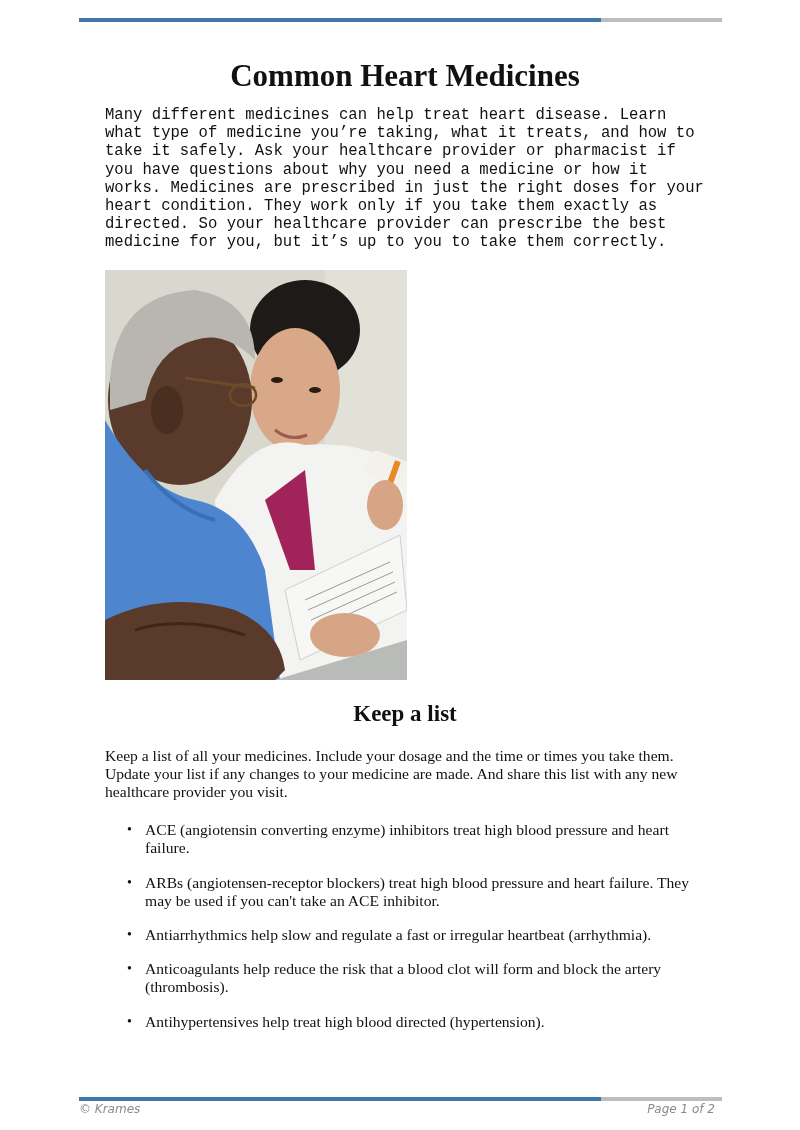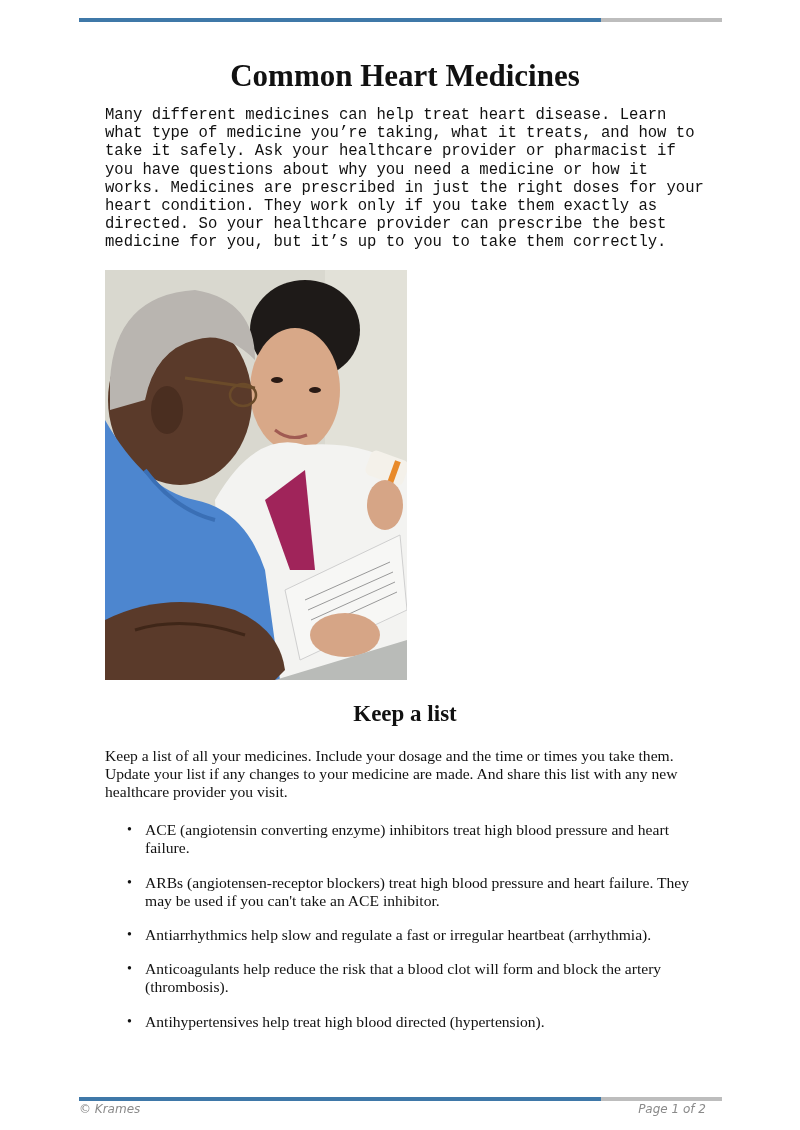--- a/index.html
+++ b/index.html
@@ -18,21 +18,21 @@
     h2 { font-size: 23px; font-weight: bold; margin: 0; line-height: 28px; }
     .h2-keep { margin-top: 20px; text-align: center; }
     .keep-text { margin-top: 19px; }
     .h2-types { margin-top: 17px; }
     ul { list-style: none; margin: 20px 0 0 0; padding: 0 0 0 40px; }
     li { font-size: 15.6px; line-height: 18.2px; position: relative; margin-bottom: 16px; width: 560px; }
     li .bullet { position: absolute; left: -18px; top: 0; font-size: 14px; }
     .footer { position: absolute; top: 1102px; left: 79px; width: 643px; height: 12px;
               font-family: "DejaVu Sans", sans-serif; font-style: italic; font-size: 12px; color: #8a8a8a; text-align: center; }
     .footer .left { position: absolute; left: 0; top: 0; }
-    .footer .right { position: absolute; right: 16px; top: 0; }
+    .footer .right { position: absolute; right: 7px; top: 0; }
   </style>
 </head>
 <body>
 
 <div class="bar top-bar">
   <div class="blue"></div>
   <div class="gray"></div>
 </div>
 
 <div class="content">

